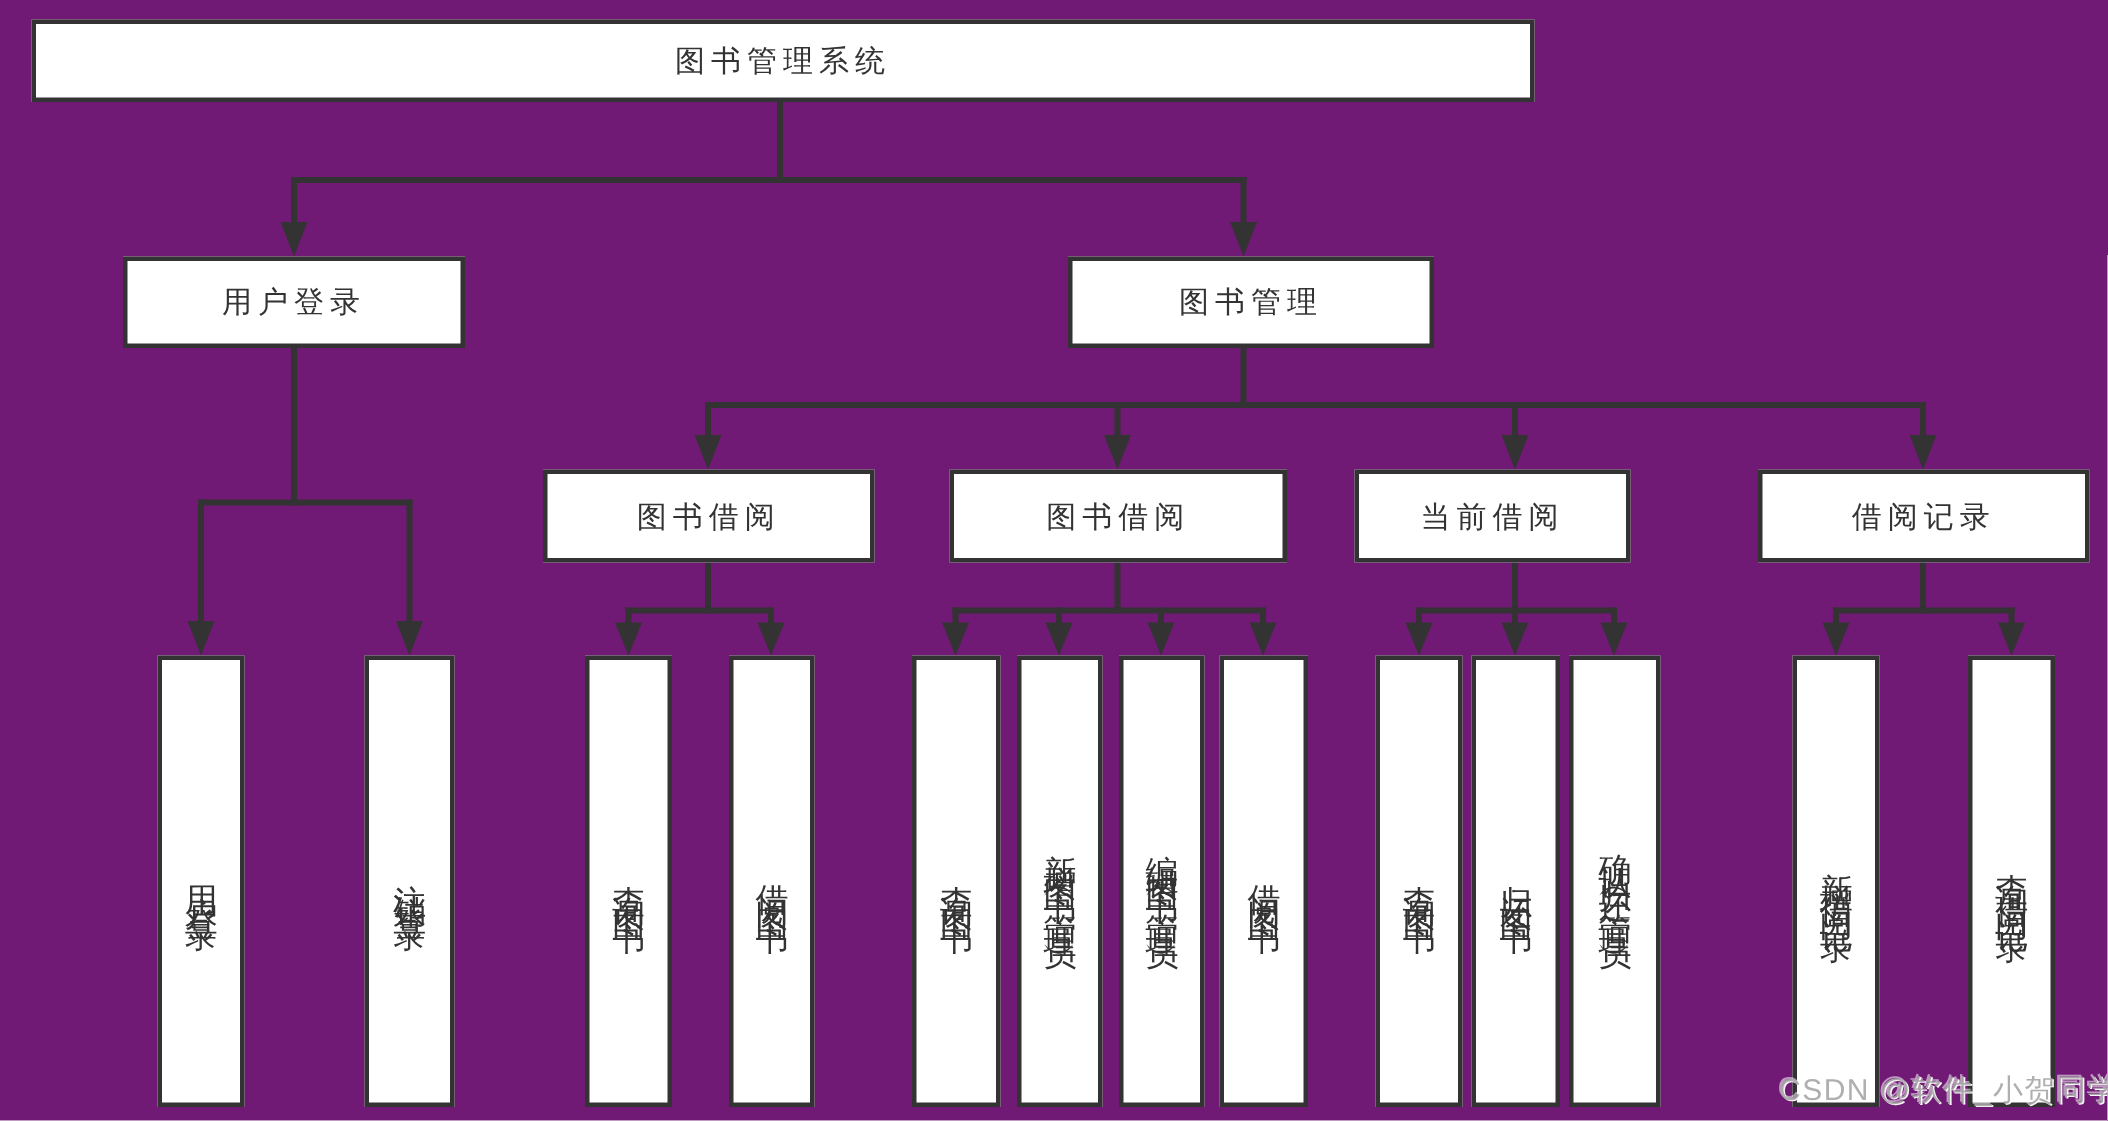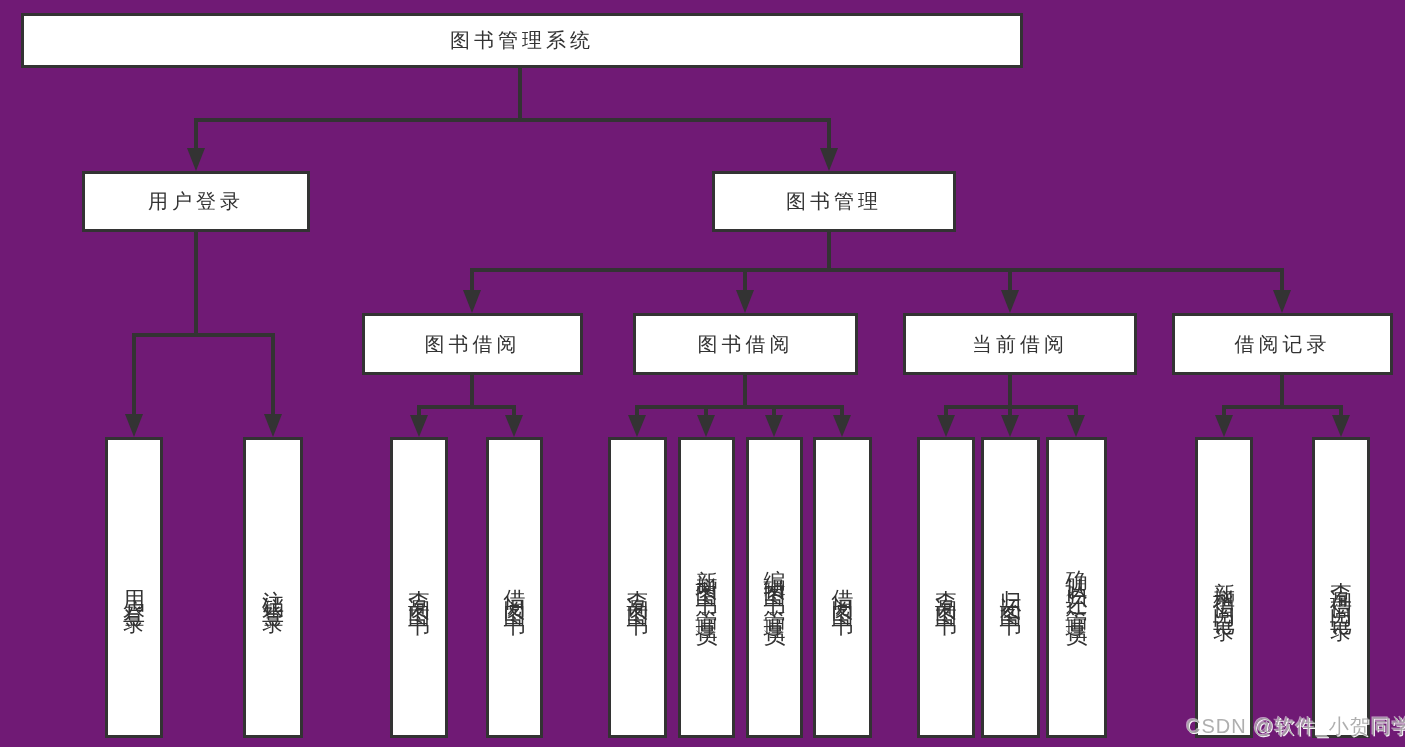--- a/index.html
+++ b/index.html
@@ -145,21 +145,21 @@
   <div class="node" style="left:712px; top:171px; width:244px; height:61px">
     <span class="lbl">图书管理</span>
   </div>
 
   <div class="node" style="left:362px; top:313px; width:221px; height:62px">
     <span class="lbl">图书借阅</span>
   </div>
   <div class="node" style="left:633px; top:313px; width:225px; height:62px">
     <span class="lbl">图书借阅</span>
   </div>
-  <div class="node" style="left:903px; top:313px; width:234px; height:62px">
+  <div class="node" style="left:903px; top:313px; width:184px; height:62px">
     <span class="lbl">当前借阅</span>
   </div>
   <div class="node" style="left:1172px; top:313px; width:221px; height:62px">
     <span class="lbl">借阅记录</span>
   </div>
 
   <div class="node leaf" style="left:105px; top:437px; width:58px; height:301px">
     <span class="lbl">用户登录</span>
   </div>
   <div class="node leaf" style="left:243px; top:437px; width:60px; height:301px">

